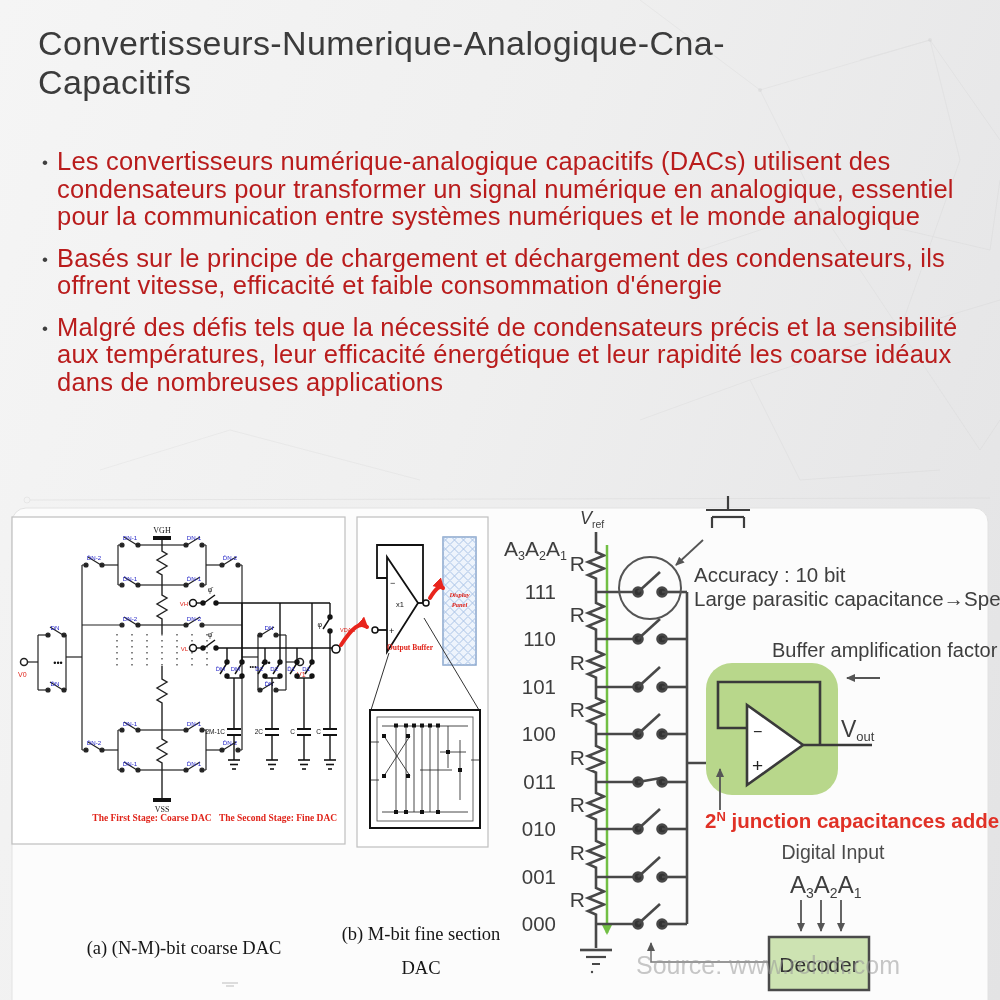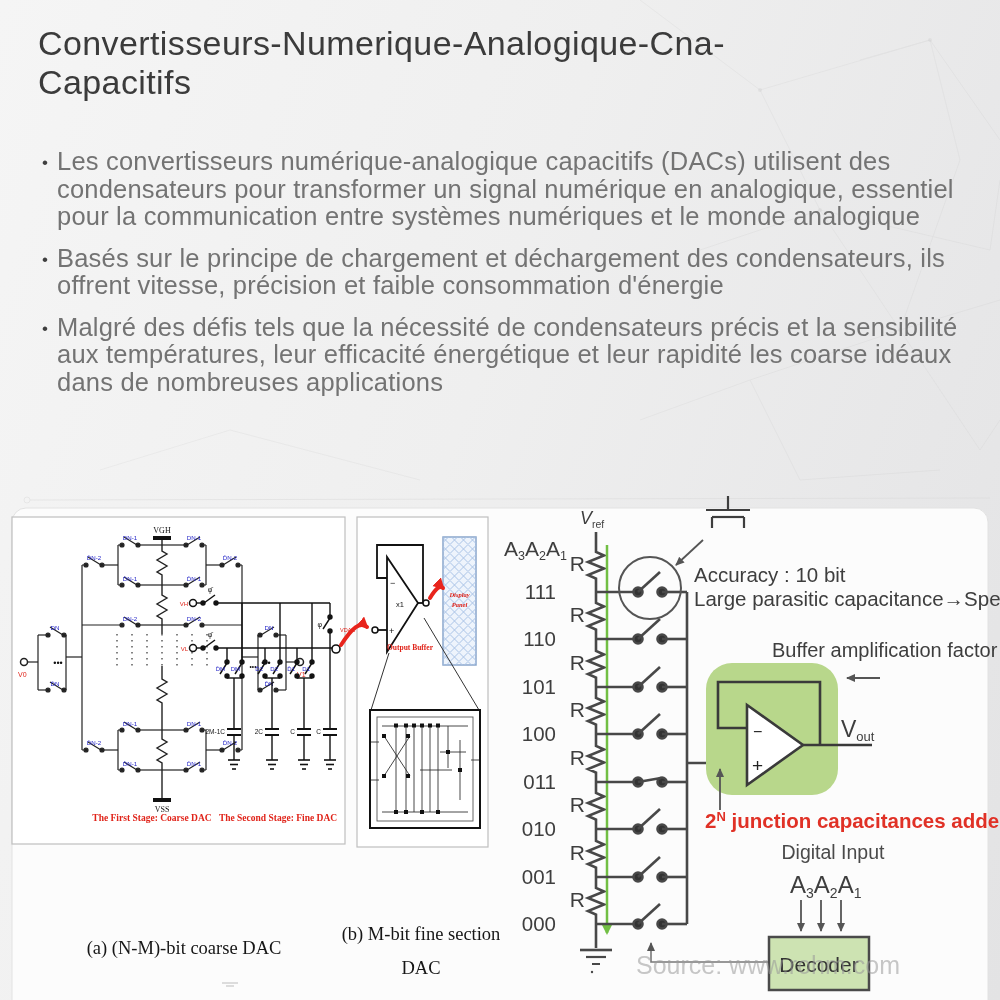--- a/index.html
+++ b/index.html
@@ -10,21 +10,21 @@
   }
   .plexus{position:absolute;top:0;left:0;z-index:0;}
   .top-text{position:absolute;top:0;left:0;width:856px;z-index:2;}
   h1.title{
     margin:24px 0 0 38px;font-size:34px;font-weight:500;letter-spacing:.4px;
     color:#3b3b3b;
   }
   ul.bullets{list-style:none;margin:46px 0 0 42px;padding:0;width:935px;}
   ul.bullets li{
     position:relative;padding-left:15px;margin-bottom:14px;
-    font-size:25.5px;line-height:27.5px;color:#737373;letter-spacing:.2px;
+    font-size:25.5px;line-height:27.5px;color:#b91c1c;letter-spacing:.2px;
   }
   ul.bullets li::before{
     content:"•";position:absolute;left:0;top:1px;font-size:17px;color:#3f3f3f;
   }
   .bottom{position:absolute;left:0;top:490px;width:1000px;height:510px;z-index:1;}
   svg text{font-family:"Liberation Sans",sans-serif;}
   .serif{font-family:"Liberation Serif",serif;}
   .red{fill:#e02319;}
   .blue{fill:#2526c8;}
 </style>
@@ -48,21 +48,21 @@
       <circle cx="900" cy="330" r="2"></circle>
     <circle cx="27" cy="500" r="3" fill="none" stroke="#c4c4c4"></circle>
   </g>
   <line x1="30" y1="500" x2="990" y2="498" stroke="#d8d8d8" stroke-width="1" opacity="0.5"></line>
 </svg>
 
 <div class="top-text">
   <h1 class="title">Convertisseurs-Numerique-Analogique-Cna-Capacitifs</h1>
   <ul class="bullets">
     <li>Les convertisseurs numérique-analogique capacitifs (DACs) utilisent des condensateurs pour transformer un signal numérique en analogique, essentiel pour la communication entre systèmes numériques et le monde analogique</li>
-    <li>Basés sur le principe de chargement et déchargement des condensateurs, ils offrent vitesse, précision et faible consommation d'énergie</li>
+    <li>Basés sur le principe de chargement et déchargement des condensateurs, ils offrent vitesse, efficacité et faible consommation d'énergie</li>
     <li>Malgré des défis tels que la nécessité de condensateurs précis et la sensibilité aux températures, leur efficacité énergétique et leur rapidité les coarse idéaux dans de nombreuses applications</li>
   </ul>
 </div>
 
 <div class="bottom">
 <svg width="1000" height="510" viewBox="0 490 1000 510">
   <defs>
     <marker id="m-grey" markerUnits="userSpaceOnUse" markerWidth="10" markerHeight="10" refX="8" refY="4" orient="auto">
       <path d="M0,0 L9,4 L0,8 Z" fill="#555"></path>
     </marker>

